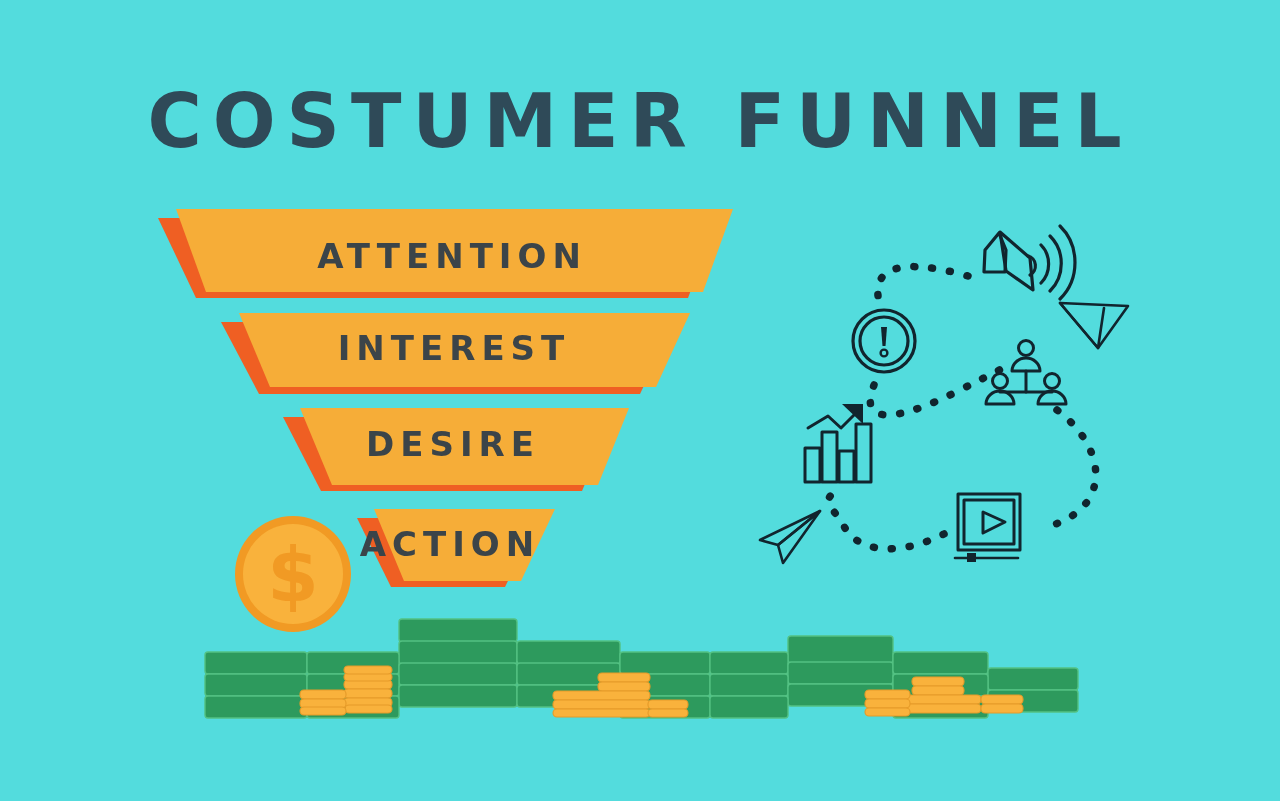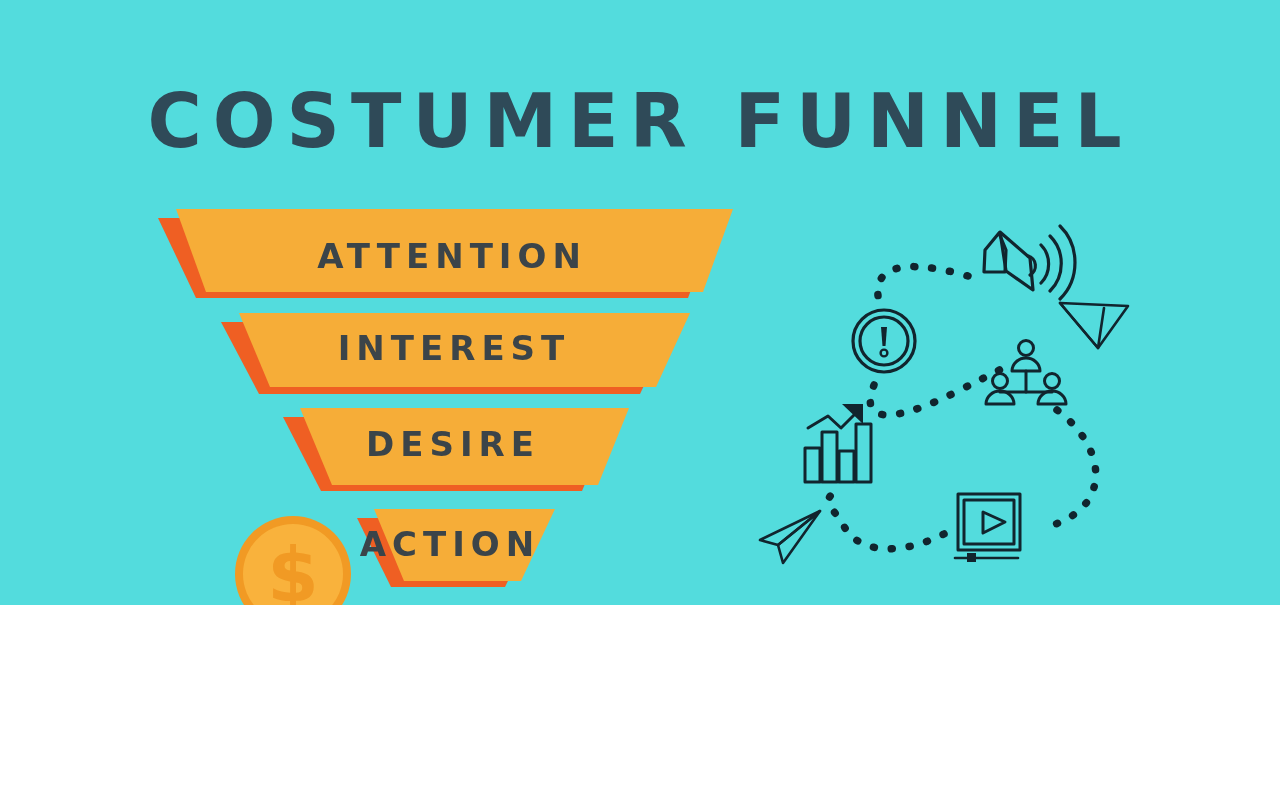--- a/index.html
+++ b/index.html
@@ -4,21 +4,21 @@
 <title>Costumer Funnel</title>
 <style>
   html, body {
     margin: 0;
     padding: 0;
     background: #ffffff;
   }
   #stage {
     position: relative;
     width: 1280px;
-    height: 605px;
+    height: 801px;
     overflow: hidden;
     font-family: "DejaVu Sans", sans-serif;
   }
   #bg {
     position: absolute;
     inset: 0;
     background: #53dcdd;
   }
   #art {
     position: absolute;

